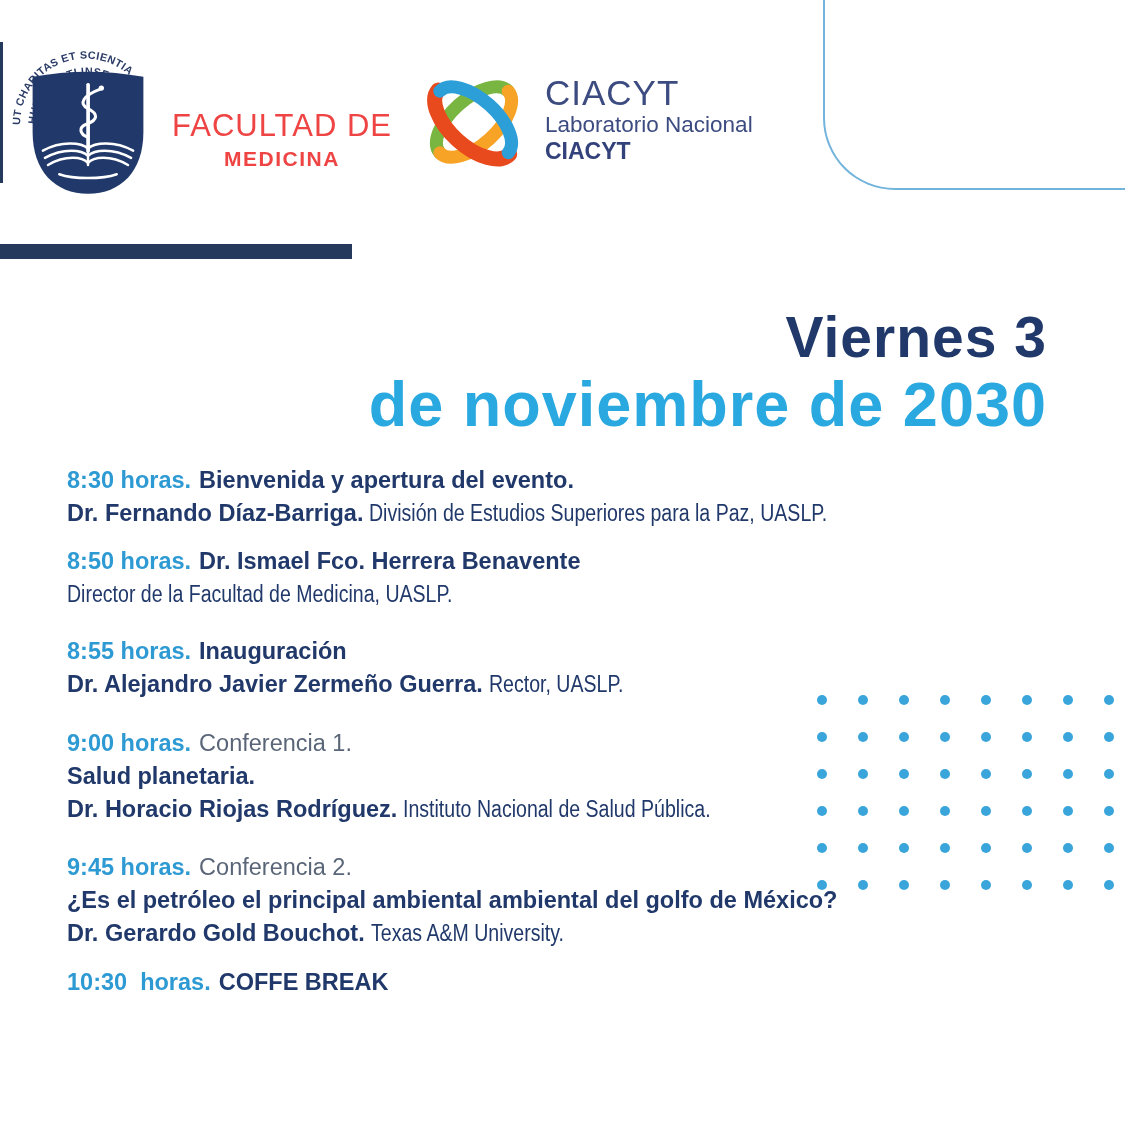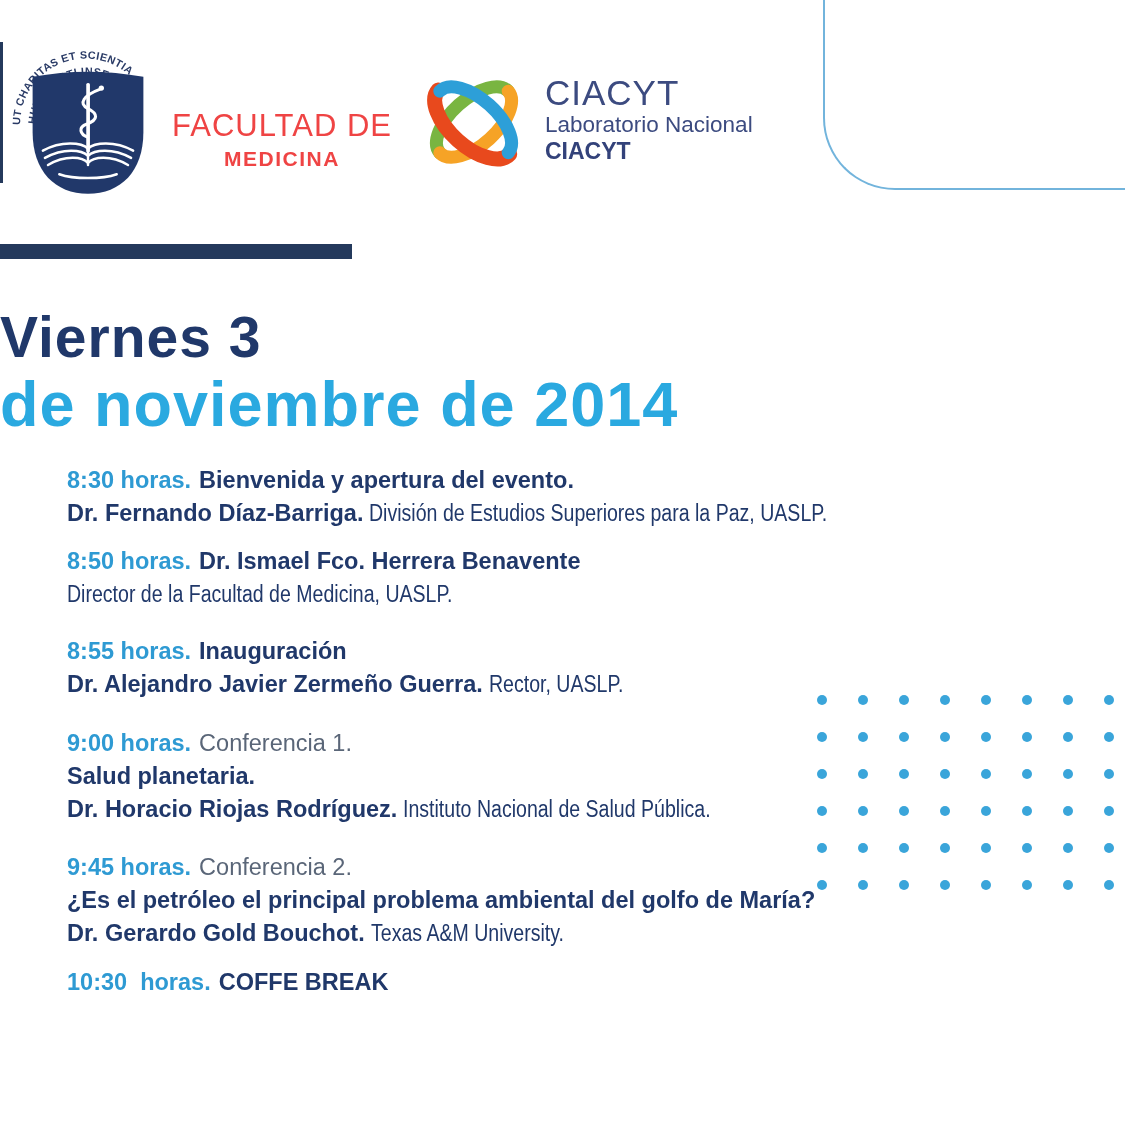--- a/index.html
+++ b/index.html
@@ -21,21 +21,21 @@
   .ciacyt-acronym{font-size:35px;font-weight:400;letter-spacing:1px;line-height:38px;}
   .ciacyt-subtitle{font-size:22.5px;font-weight:400;line-height:26px;}
   .ciacyt-institution{font-size:23px;font-weight:700;line-height:27px;color:#33427a;}
   .corner-line{
     position:absolute;left:823px;top:-10px;width:360px;height:198px;
     border-left:2px solid #72b4dc;border-bottom:2px solid #72b4dc;
     border-bottom-left-radius:72px;
   }
   .navy-bar{position:absolute;left:0;top:244px;width:352px;height:15px;background:#24395c;}
   
-  .date-title{position:absolute;left:0;top:303px;width:1047px;text-align:left;font-weight:700;}
+  .date-title{position:absolute;left:0;top:303px;width:1047px;text-align:right;font-weight:700;}
   .date-line1{font-size:57px;line-height:68px;color:#20386a;letter-spacing:1px;}
   .date-line2{font-size:63px;line-height:66px;color:#2aa9e0;letter-spacing:1px;}
   
   .schedule{position:absolute;left:67px;top:464px;width:1050px;color:#20386a;}
   .line{line-height:33px;font-size:23.5px;font-weight:700;white-space:pre;}
   .time{color:#2e9ad3;font-weight:700;margin-right:8px;white-space:pre;}
   .plain{font-weight:400;color:#5a6678;}
   .cond{
     display:inline-block;font-weight:400;font-size:23px;
     transform:scaleX(0.85);transform-origin:0 62%;
@@ -113,21 +113,21 @@
   <div class="ciacyt-acronym">CIACYT</div>
   <div class="ciacyt-subtitle">Laboratorio Nacional</div>
   <div class="ciacyt-institution">CIACYT</div>
 </div>
 
 <div class="corner-line"></div>
 <div class="navy-bar"></div>
 
 <div class="date-title">
   <div class="date-line1">Viernes 3</div>
-  <div class="date-line2">de noviembre de 2014</div>
+  <div class="date-line2">de noviembre de 2030</div>
 </div>
 
 <div class="schedule">
 
   <div class="item">
     <div class="line"><span class="time">8:30 horas.</span><span>Bienvenida y apertura del evento.</span></div>
     <div class="line"><span>Dr. Fernando Díaz-Barriga.</span><span class="cond">División de Estudios Superiores para la Paz, UASLP.</span></div>
   </div>
 
 
@@ -142,21 +142,21 @@
   </div>
 
   <div class="item">
     <div class="line"><span class="time">9:00 horas.</span><span class="plain">Conferencia 1.</span></div>
     <div class="line"><span>Salud planetaria.</span></div>
     <div class="line"><span>Dr. Horacio Riojas Rodríguez.</span><span class="cond">Instituto Nacional de Salud Pública.</span></div>
   </div>
 
   <div class="item">
     <div class="line"><span class="time">9:45 horas.</span><span class="plain">Conferencia 2.</span></div>
-    <div class="line"><span>¿Es el petróleo el principal problema ambiental del golfo de María?</span></div>
+    <div class="line"><span>¿Es el petróleo el principal ambiental ambiental del golfo de México?</span></div>
     <div class="line"><span>Dr. Gerardo Gold Bouchot.</span><span class="cond">Texas A&amp;M University.</span></div>
   </div>
 
   <div class="item">
     <div class="line"><span class="time">10:30  horas.</span><span>COFFE BREAK</span></div>
   </div>
 
 </div>
 
 <div class="dots" style="grid-template-columns: repeat(8, 10px);">

